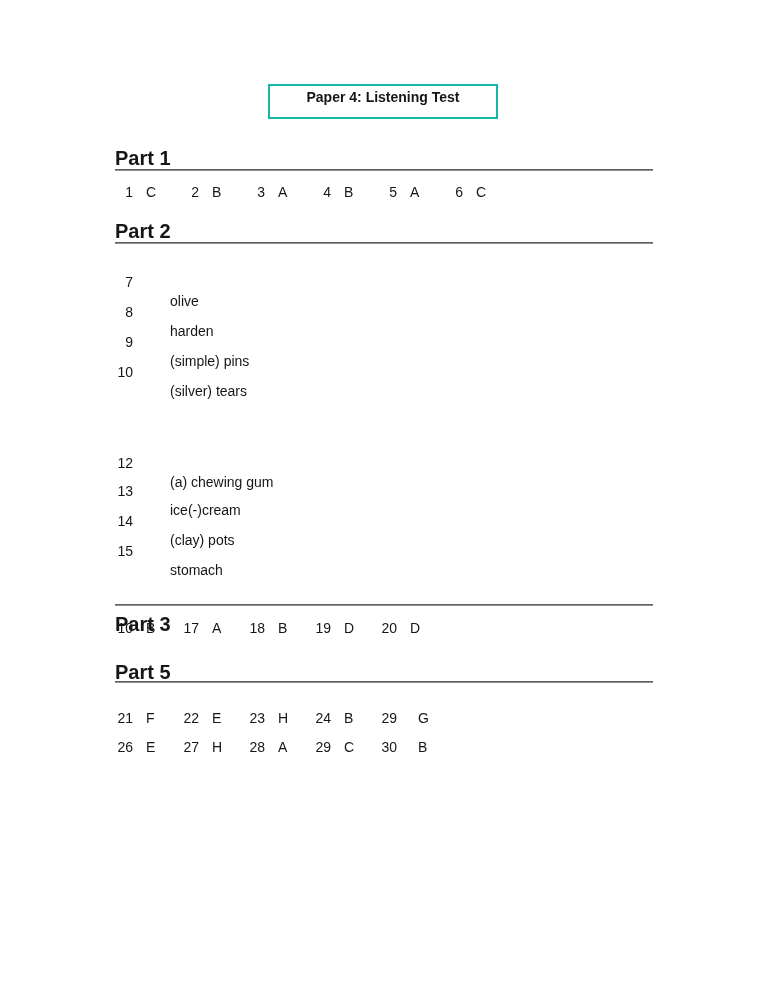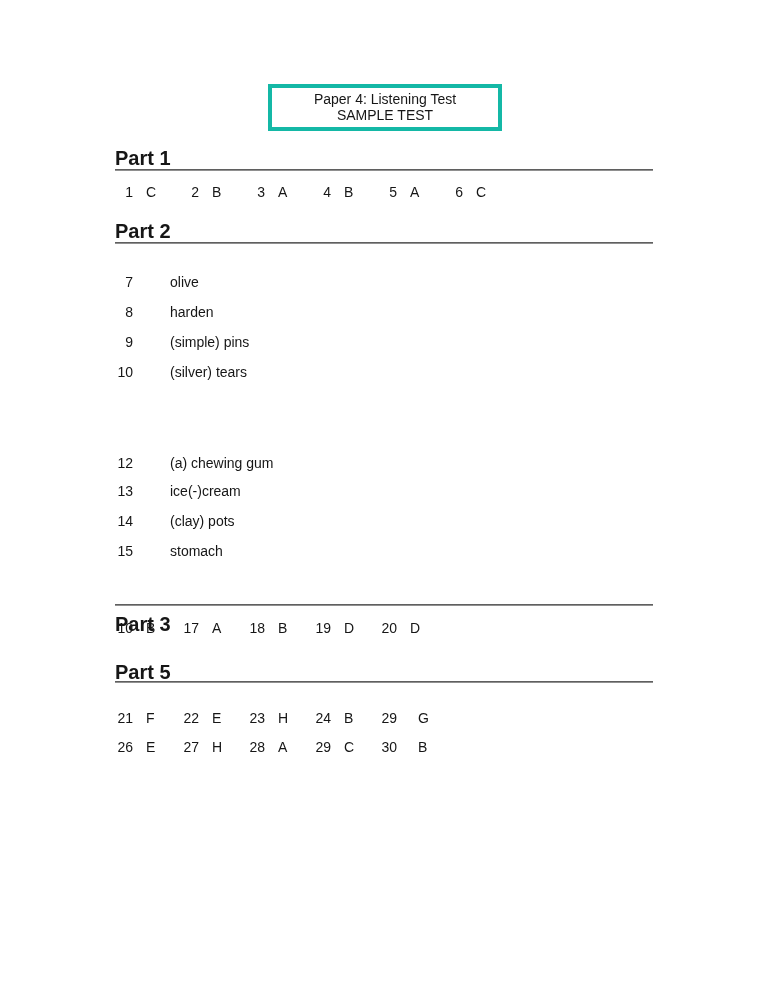--- a/index.html
+++ b/index.html
@@ -17,24 +17,24 @@
     color: #161616;
     overflow: hidden;
   }
   .abs { position: absolute; }
 
   
   .title-box {
     left: 268px;
     top: 84px;
     width: 226px;
-    border: 4px solid #14b8a6;
+    border: 2px solid #14b8a6;
     text-align: center;
-    font-weight: normal;
-    padding: 3px 0 4px 0;
+    font-weight: bold;
+    padding: 3px 0 12px 0;
     line-height: 16px;
   }
 
   
   .section-heading {
     left: 115px;
     font-weight: bold;
     font-size: 20px;
     line-height: 15px;
   }
@@ -77,36 +77,36 @@
     width: 18px;
     text-align: right;
     flex: 0 0 18px;
   }
   .p2-ans {
     margin-left: 37px;
     white-space: pre-wrap;
   }
   .p2-ans div {
     line-height: 15px;
+    margin-top: 19px;
   }
 
   .footer-note {
     left: 115px;
     top: 801px;
     line-height: 15px;
   }
 </style>
 </head>
 <body>
 
 <div class="page">
 
   <div class="abs title-box">
     <div>Paper 4: Listening Test</div>
-    <div>SAMPLE TEST</div>
   </div>
 
   <div class="abs section-heading" style="top:151px">Part 1</div>
   <div class="abs rule" style="top:169px"></div>
   <div class="abs answers-row" style="top:185px">
     <span class="pair">
         <span class="num">1</span>
         <span class="letter">C</span>
       </span>
     <span class="pair">

